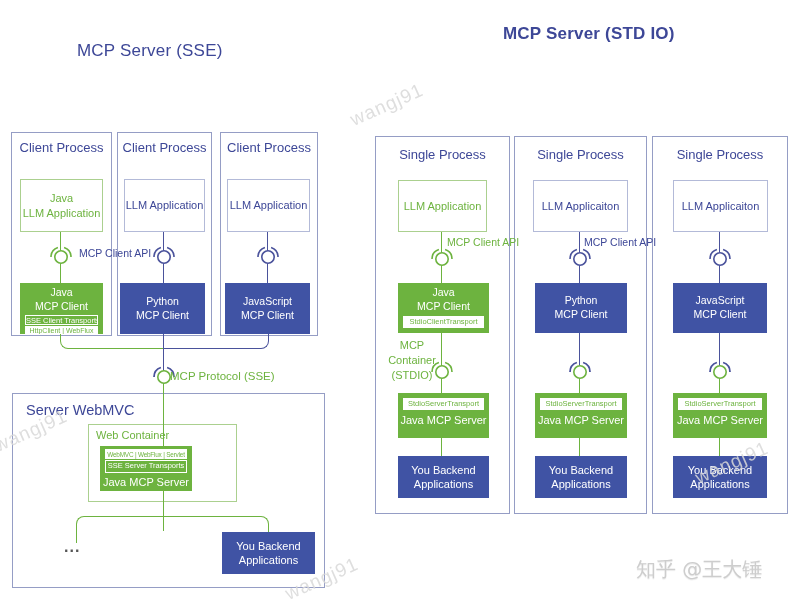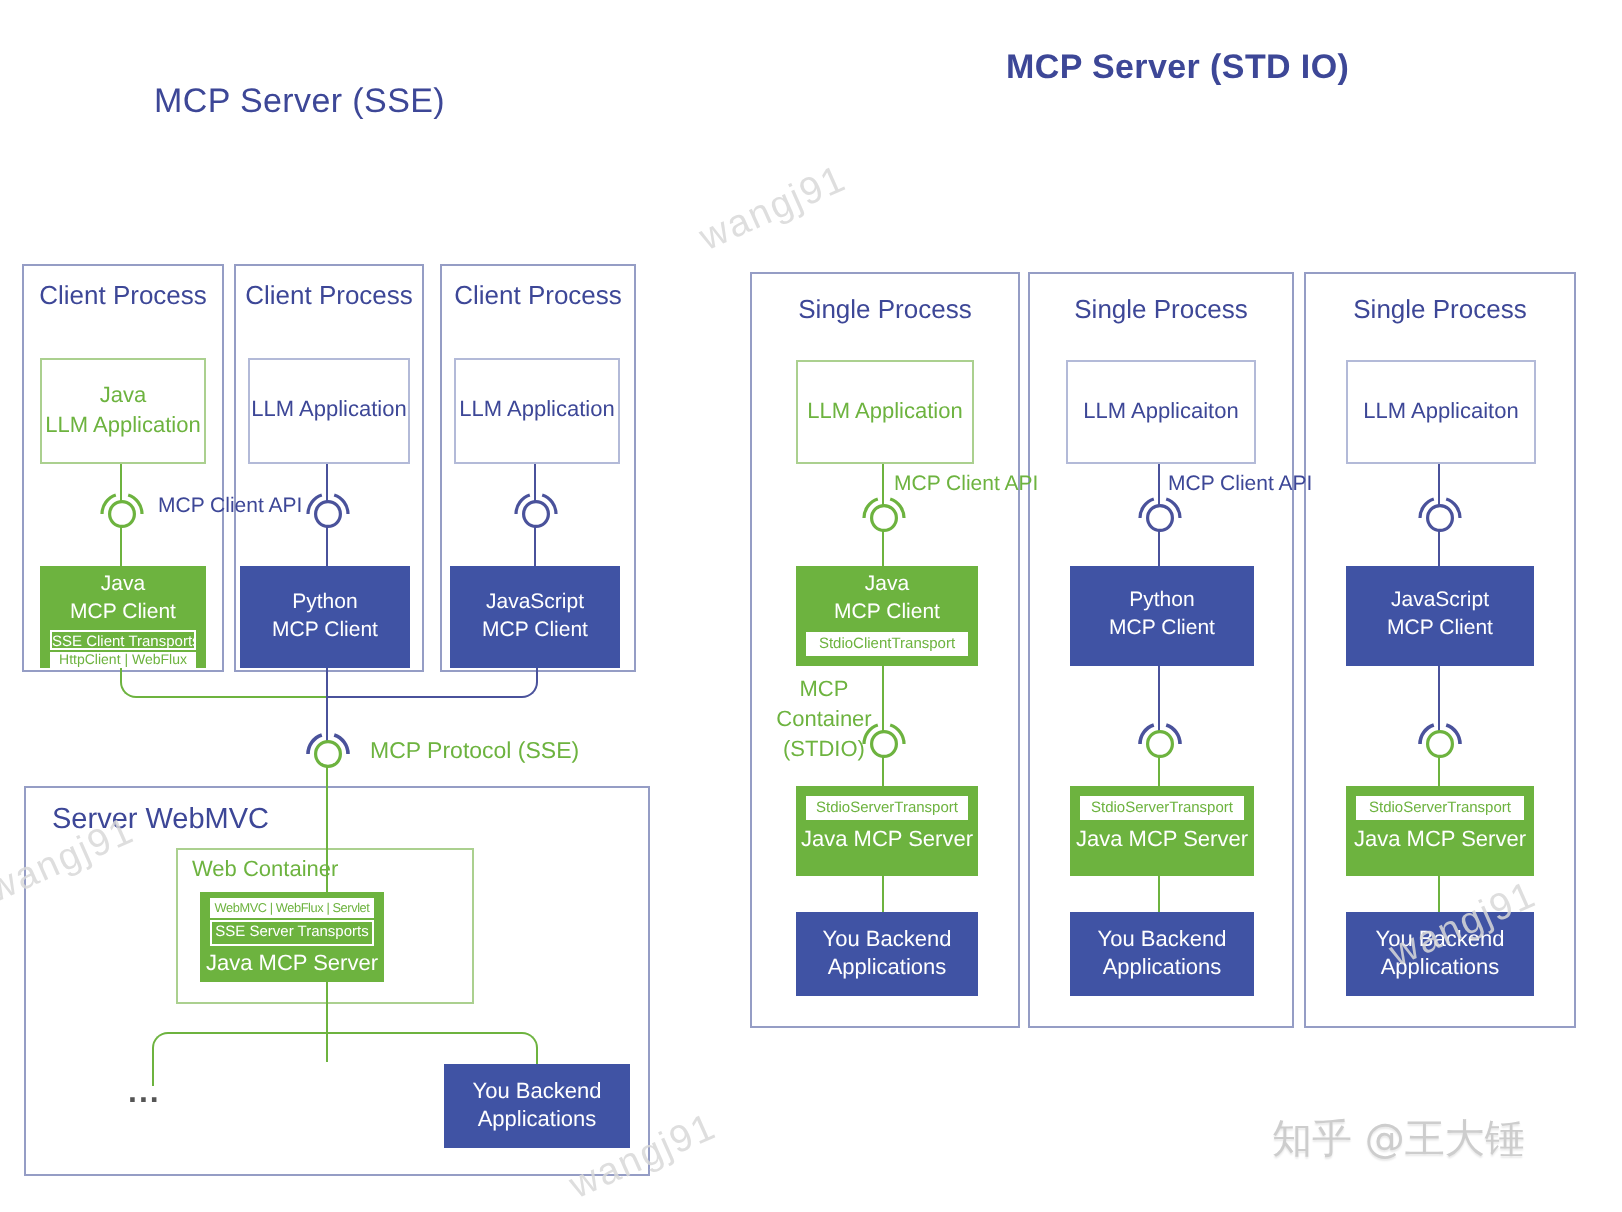--- a/index.html
+++ b/index.html
@@ -113,21 +113,21 @@
   <div class="fill-box blue" style="left:225px;top:283px;width:85px;height:51px;">
     <div>JavaScript</div>
     <div>MCP Client</div>
   </div>
 
   <svg class="lollipop" style="left:151px;top:363px;" width="26" height="26" viewBox="0 0 26 26">
     <path d="M 3 14 A 10 10 0 0 1 9.9 4.5" fill="none" stroke="#4a529b" stroke-width="1.8"></path>
     <path d="M 16.1 4.5 A 10 10 0 0 1 23 14" fill="none" stroke="#4a529b" stroke-width="1.8"></path>
     <circle cx="13" cy="14" r="6.2" fill="#fff" stroke="#6db33f" stroke-width="1.6"></circle>
   </svg>
-  <div class="small-label green-t" style="left:185px;top:370px;font-size:11.5px;">MCP Protocol (SSE)</div>
+  <div class="small-label green-t" style="left:170px;top:370px;font-size:11.5px;">MCP Protocol (SSE)</div>
 
   <div class="proc-box" style="left:12px;top:393px;width:313px;height:195px;"></div>
   <div class="small-label navy" style="left:26px;top:402px;font-size:14.5px;">Server WebMVC</div>
 
   <div class="container-box" style="left:88px;top:424px;width:149px;height:78px;"></div>
   <div class="small-label green-t" style="left:96px;top:429px;font-size:11px;">Web Container</div>
 
   <div class="fill-box green" style="left:100px;top:446px;width:92px;height:45px;padding-top:2px;">
     <div class="badge-white tiny" style="margin-top:1px;">WebMVC | WebFlux | Servlet</div>
     <div class="badge-outline" style="margin-top:1px;">SSE Server Transports</div>

